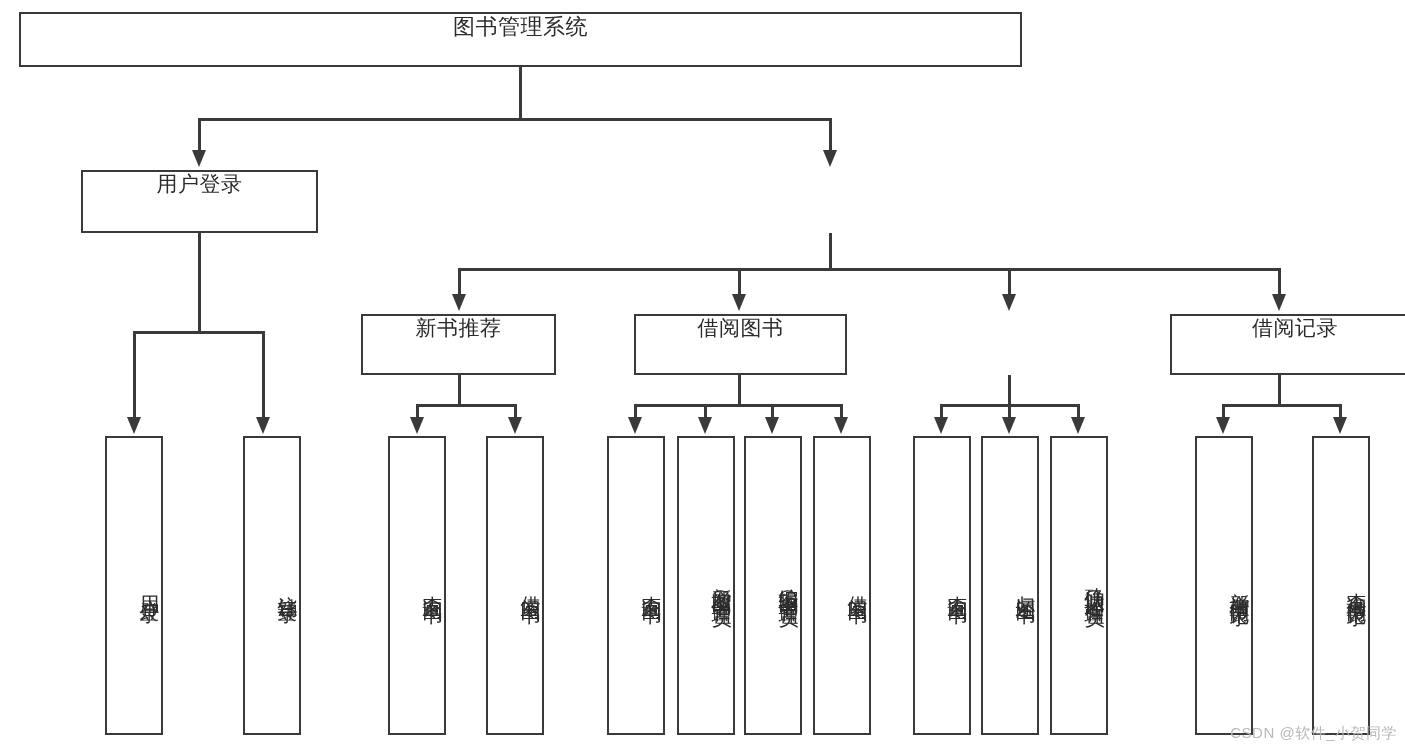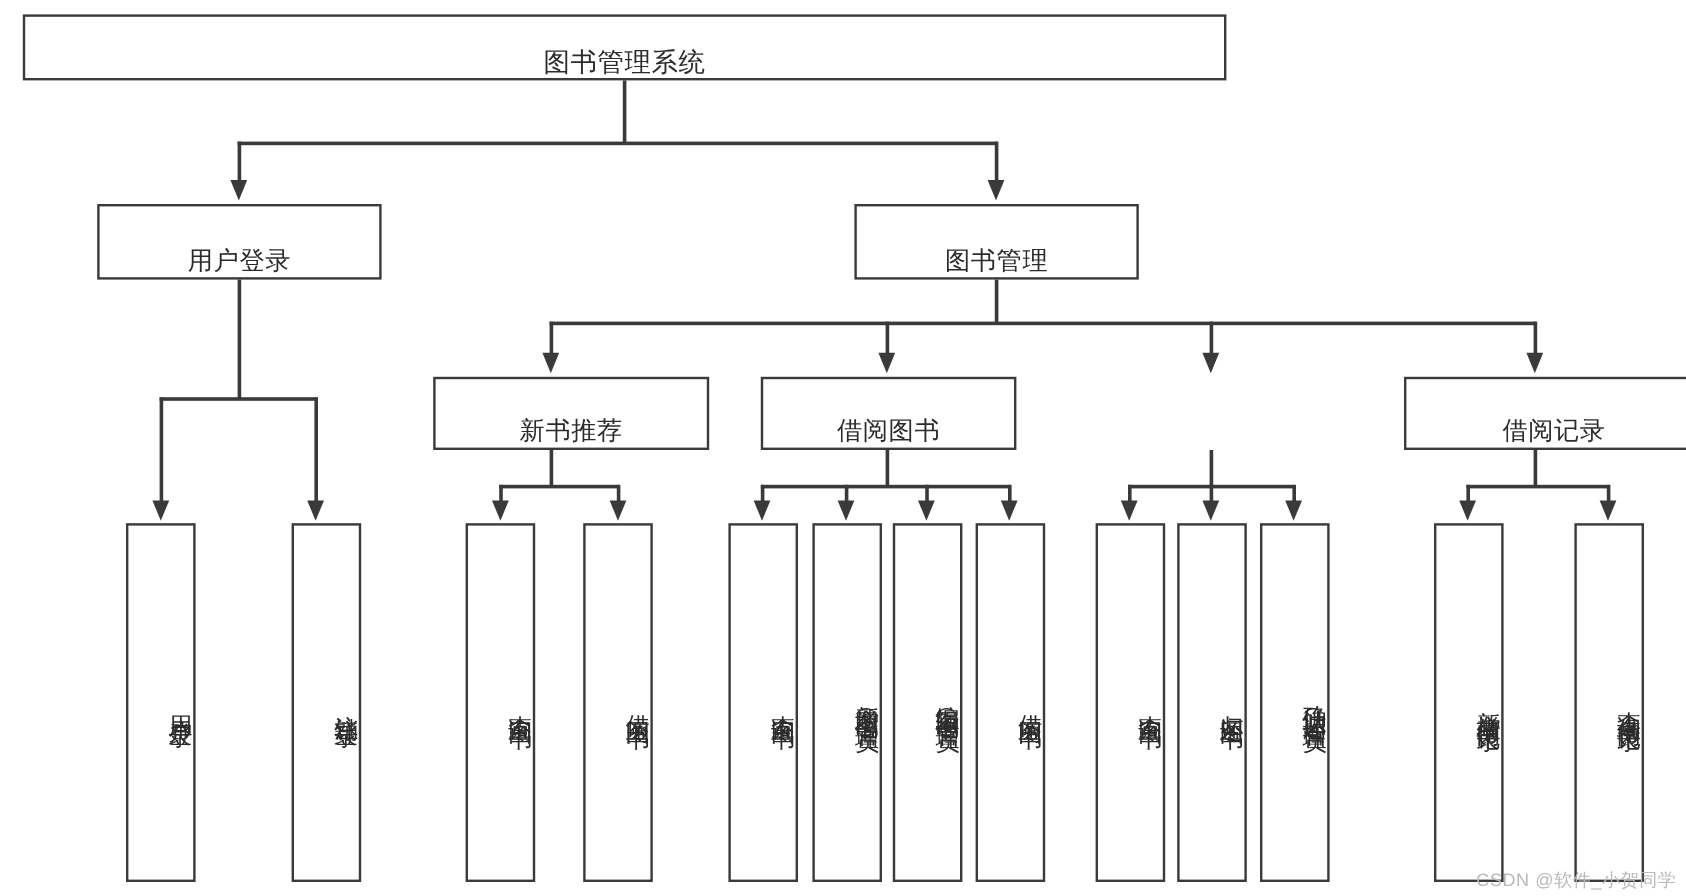--- a/index.html
+++ b/index.html
@@ -10,21 +10,21 @@
   #stage{position:relative;width:1405px;height:747px;background:#ffffff;}
 
   
   .node{
     position:absolute;
     box-sizing:border-box;
     border:2.5px solid #3a3a3a;
     background:#ffffff;
     color:#2b2b2b;
     display:flex;
-    align-items:flex-end;
+    align-items:flex-start;
     justify-content:center;
     text-align:center;
     line-height:1.18;
     letter-spacing:.5px;
   }
   .node.h{ font-size:21px; }
   .node.root{ font-size:22px; }
   
   .node.v{
     font-size:20px;
@@ -77,43 +77,40 @@
   <div class="ln v" style="left:198px;top:118px;height:34px;"></div>
   <div class="arw" style="left:192px;top:150px;"></div>
 
   <div class="ln v" style="left:829px;top:118px;height:34px;"></div>
   <div class="arw" style="left:823px;top:150px;"></div>
 
   <div class="node h" style="left:81px;top:170px;width:237px;height:63px;">
     <span>用户登录</span>
   </div>
 
-  <div class="node h" style="left:712px;top:170px;width:237px;height:63px;">
-    <span>图书管理</span>
-  </div>
 
   <div class="ln v" style="left:198px;top:233px;height:100px;"></div>
   <div class="ln h" style="left:133px;top:331px;width:131px;"></div>
   <div class="ln v" style="left:133px;top:331px;height:88px;"></div>
   <div class="arw" style="left:127px;top:417px;"></div>
   <div class="ln v" style="left:262px;top:331px;height:88px;"></div>
   <div class="arw" style="left:256px;top:417px;"></div>
 
   <div class="ln v" style="left:829px;top:233px;height:37px;"></div>
   <div class="ln h" style="left:458px;top:268px;width:822px;"></div>
   <div class="ln v" style="left:458px;top:268px;height:28px;"></div>
   <div class="arw" style="left:452px;top:294px;"></div>
   <div class="ln v" style="left:738px;top:268px;height:28px;"></div>
   <div class="arw" style="left:732px;top:294px;"></div>
   <div class="ln v" style="left:1008px;top:268px;height:28px;"></div>
   <div class="arw" style="left:1002px;top:294px;"></div>
   <div class="ln v" style="left:1278px;top:268px;height:28px;"></div>
   <div class="arw" style="left:1272px;top:294px;"></div>
 
-  <div class="node h" style="left:361px;top:314px;width:230px;height:61px;">
+  <div class="node h" style="left:361px;top:314px;width:195px;height:61px;">
     <span>新书推荐</span>
   </div>
   <div class="node h" style="left:634px;top:314px;width:213px;height:61px;">
     <span>借阅图书</span>
   </div>
   <div class="node h" style="left:1170px;top:314px;width:250px;height:61px;">
     <span>借阅记录</span>
   </div>
 
   <div class="ln v" style="left:458px;top:375px;height:31px;"></div>

